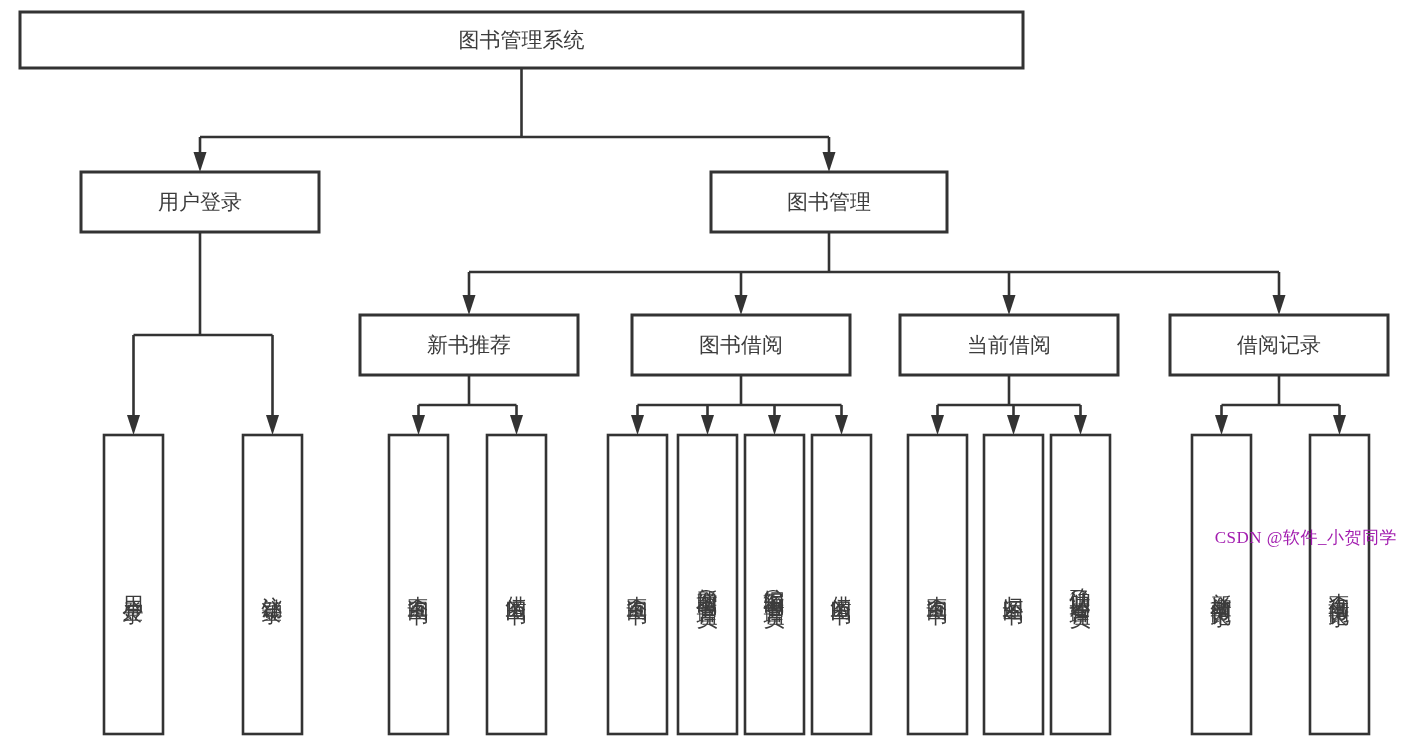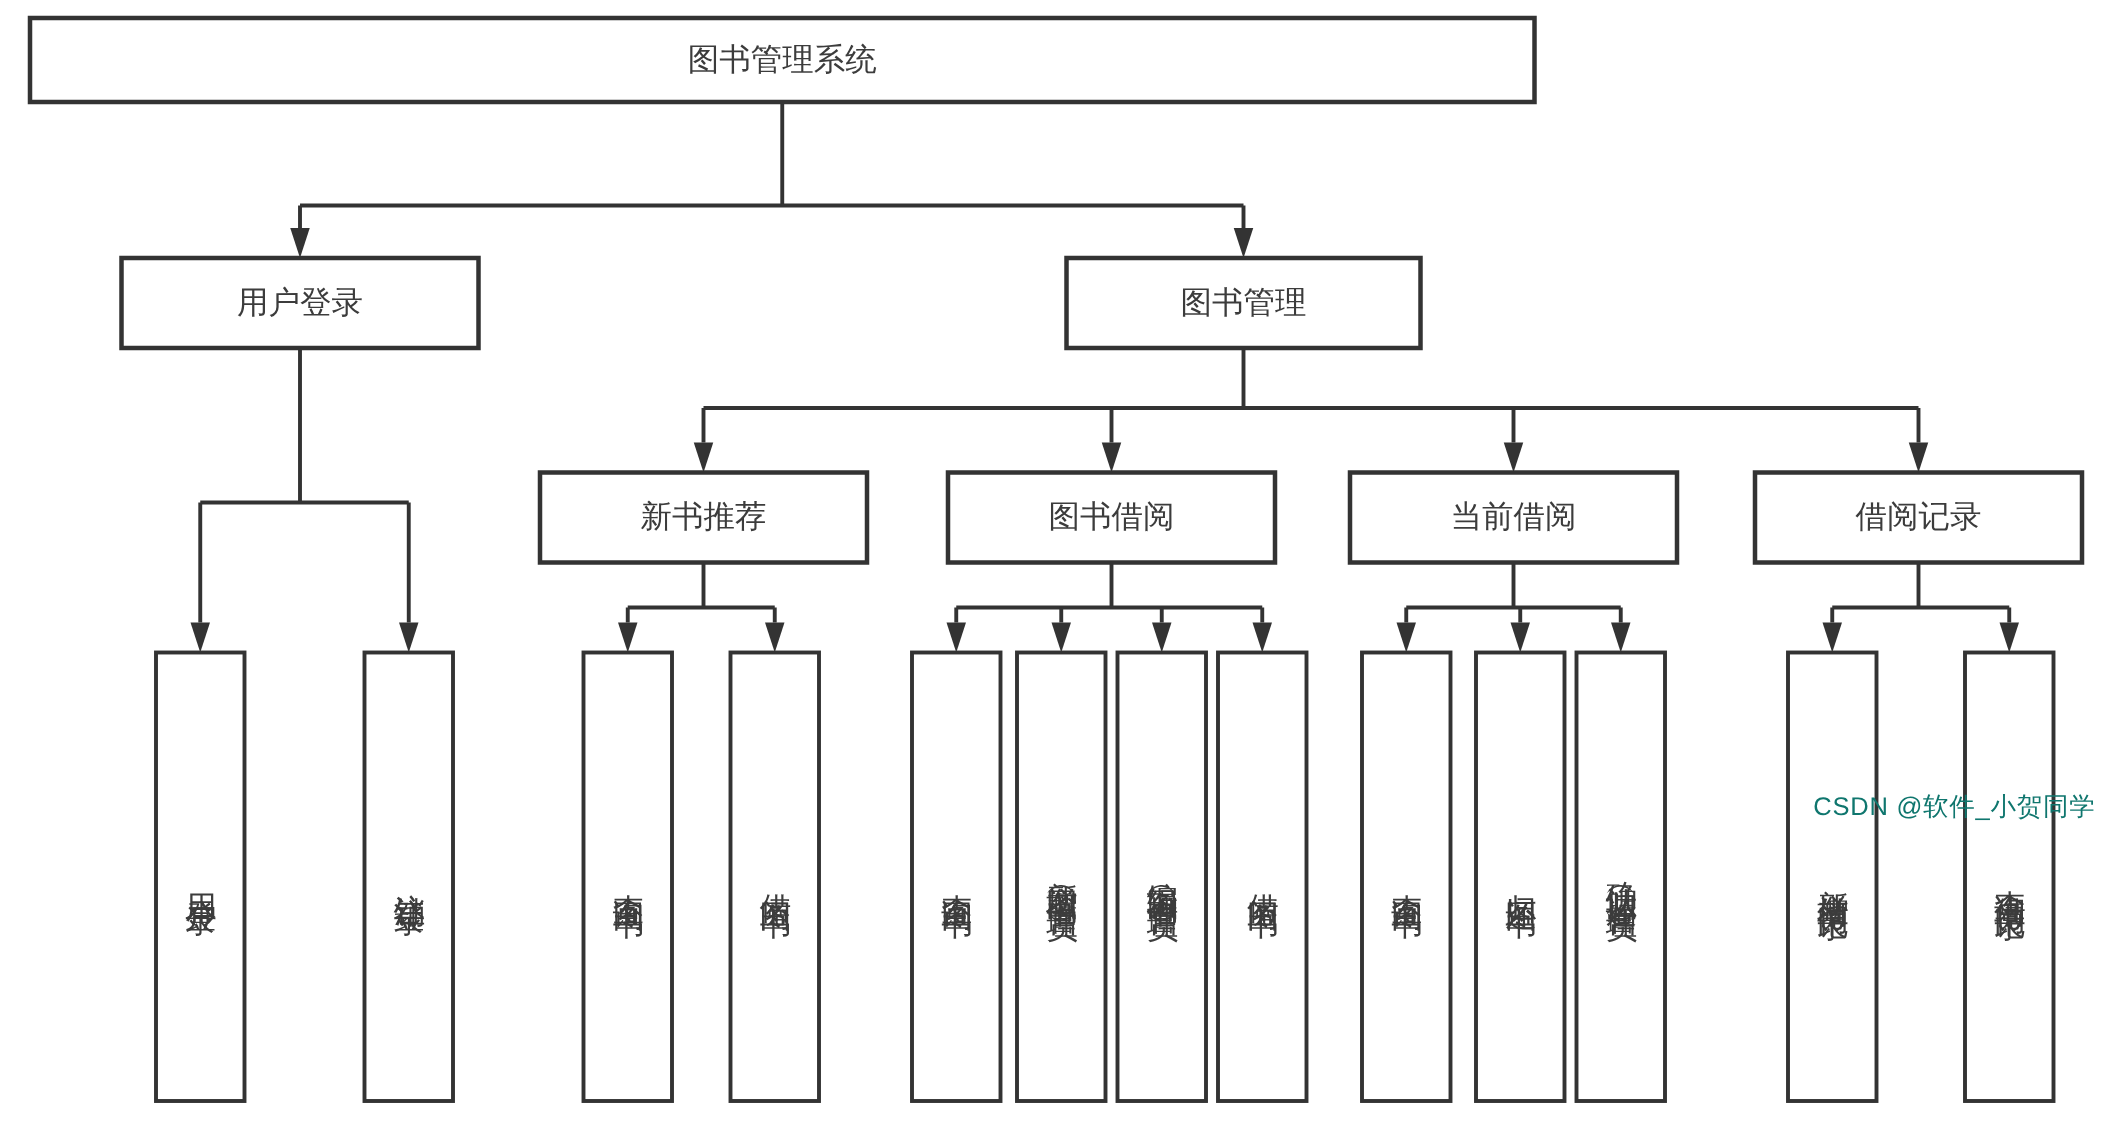--- a/index.html
+++ b/index.html
@@ -63,23 +63,23 @@
     color: #3c3c3c;
     letter-spacing: 3px;
     line-height: 1;
     white-space: nowrap;
     pointer-events: none;
   }
   .watermark {
     position: absolute;
     right: 8px;
     bottom: 6px;
-    font-family: Liberation Sans, sans-serif;
+    font-family: Liberation Serif, serif;
     font-size: 17px;
-    color: #0f766e;
+    color: #a21caf;
     letter-spacing: 0.5px;
     white-space: nowrap;
   }
 </style>
 </head>
 <body>
 
 <div id="diagram-root">
 
   <svg class="flow" viewBox="0 0 1405 747">

